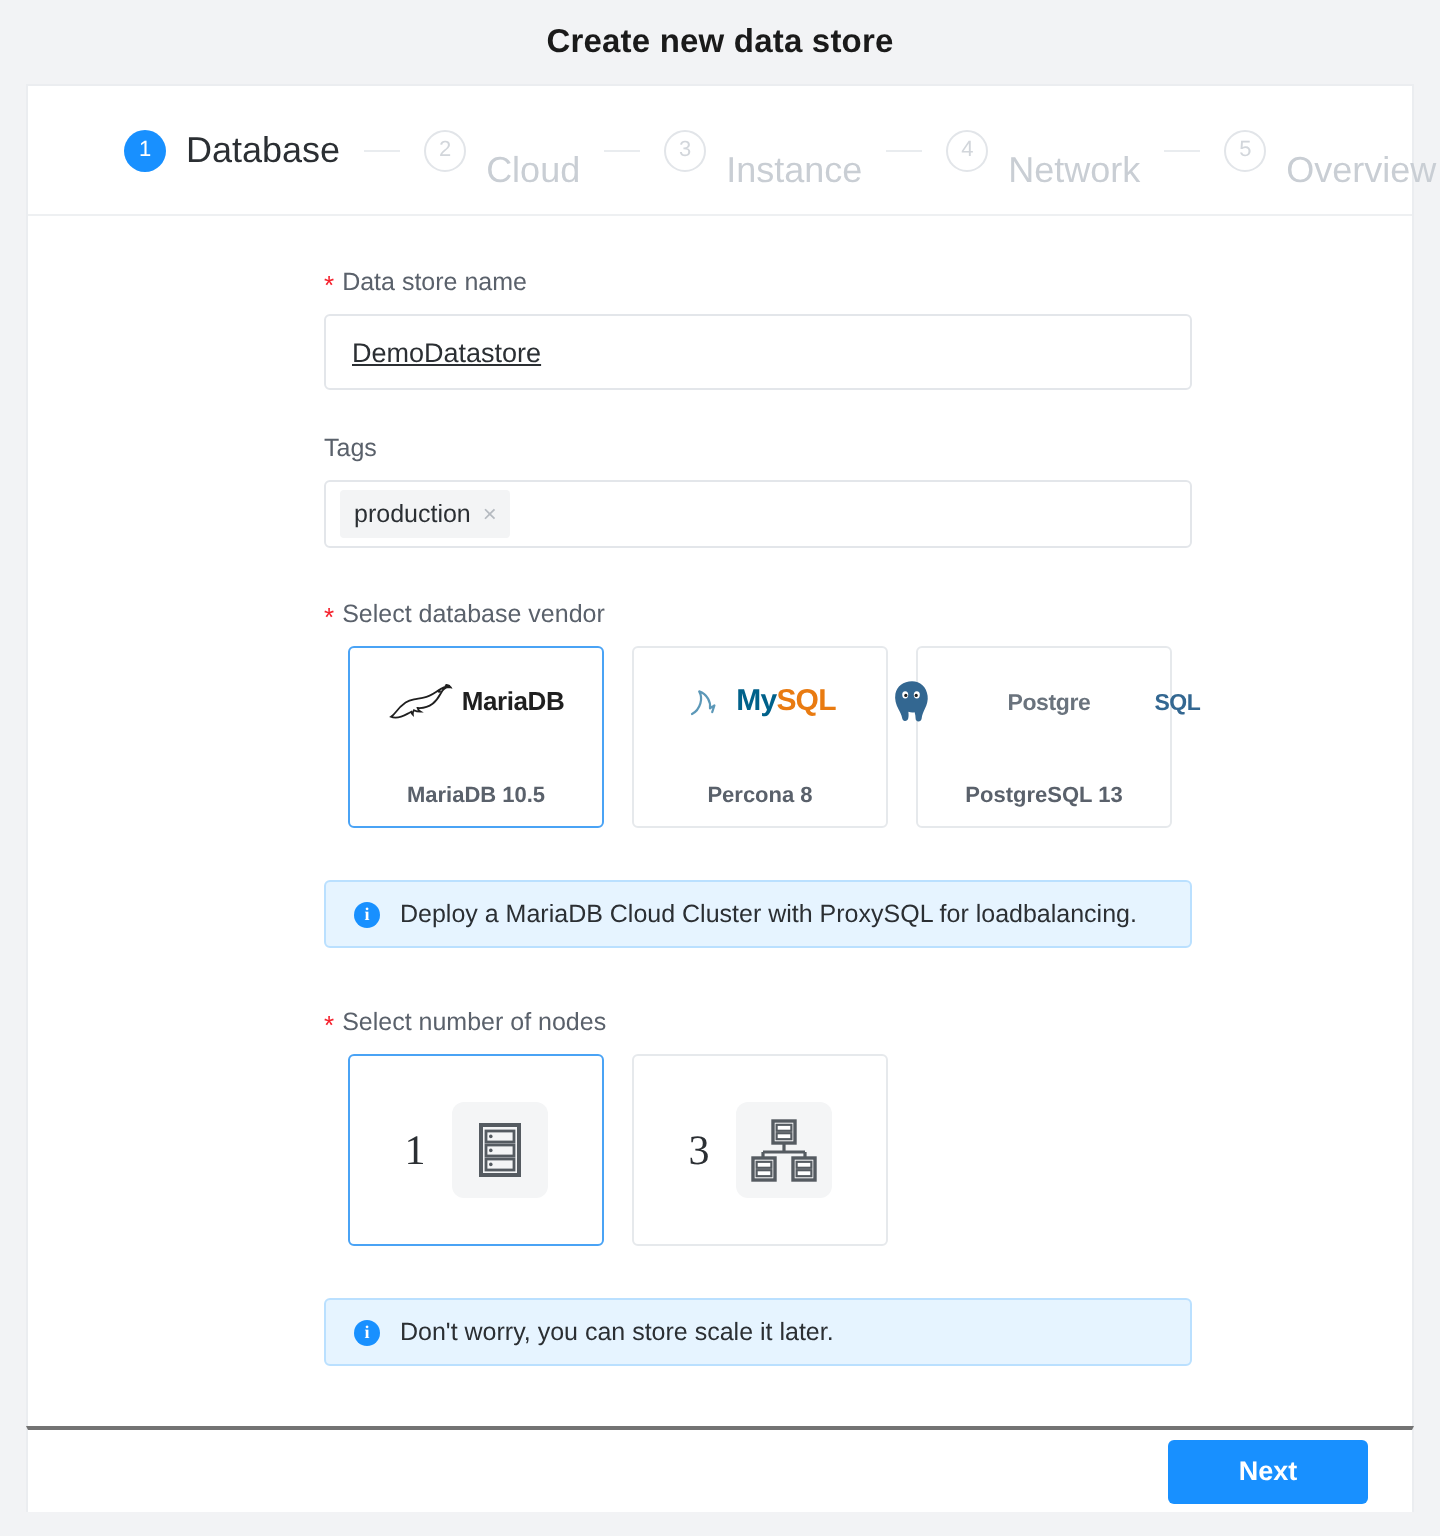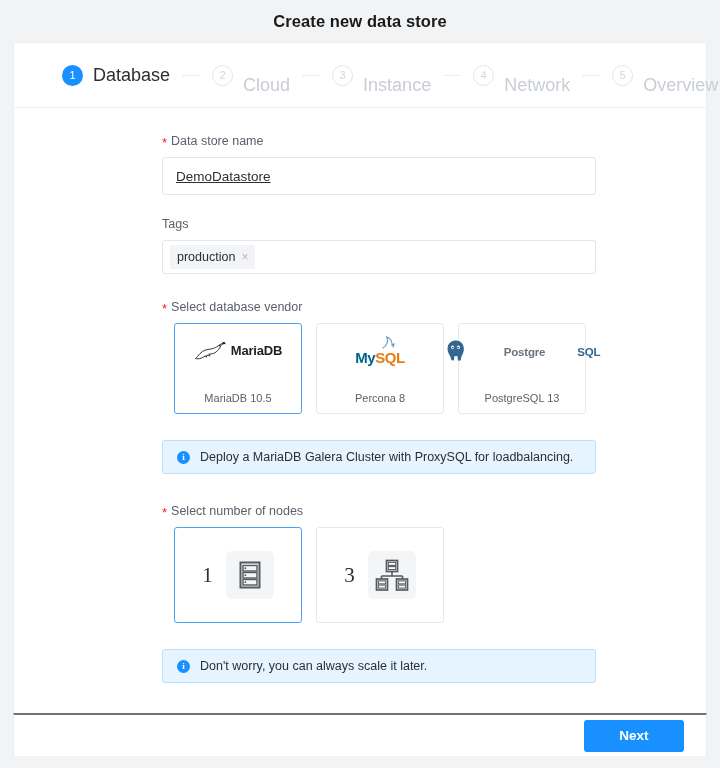--- a/index.html
+++ b/index.html
@@ -92,26 +92,26 @@
   .vendor-card {
     width: 128px; height: 91px;
     border: 1px solid #e6e9ec; border-radius: 3px;
     background: #fff;
     display: flex; flex-direction: column;
     align-items: center; justify-content: center;
     cursor: pointer;
   }
   .vendor-card.selected { border: 1px solid #4aa3f5; }
   .vendor-logo { height: 34px; display: flex; align-items: center; justify-content: center; }
-  .vendor-name { font-size: 11px; color: #5a616b; margin-top: 24px; }
+  .vendor-name { font-size: 11px; color: #5a616b; margin-top: 24px; font-weight: bold; }
 
   
   .logo-mariadb { display: flex; align-items: center; gap: 3px; }
   .mdb-text { font-size: 13px; font-weight: bold; color: #1f1f1f; letter-spacing: -.2px; }
-  .logo-mysql { display: flex; flex-direction: column; align-items: flex-end; line-height: 1; }
+  .logo-mysql { display: flex; flex-direction: row; align-items: flex-end; line-height: 1; }
   .mysql-word { font-size: 15px; font-weight: bold; letter-spacing: -.4px; }
   .mysql-my { color: #00618a; }
   .mysql-sql { color: #e97b11; }
   .logo-pg { display: flex; align-items: center; gap: 4px; }
   .pg-text { font-size: 11.5px; font-weight: bold; letter-spacing: -.2px; margin-left: 32px; }
   .pg-postgre { color: #6a737d; }
   .pg-sql { color: #336791; }
 
   
   .info-banner {
@@ -286,21 +286,21 @@
               </div>
             </div>
             <div class="vendor-name">PostgreSQL 13</div>
           </div>
 
         </div>
       </div>
 
       <div class="info-banner mt-26">
         <i class="info-icon">i</i>
-        <span class="info-text">Deploy a MariaDB Galera Cluster with ProxySQL for loadbalancing.</span>
+        <span class="info-text">Deploy a MariaDB Cloud Cluster with ProxySQL for loadbalancing.</span>
       </div>
 
       <div class="field mt-30">
         <div class="field-label">
           <span class="req-star">*</span>
           <span>Select number of nodes</span>
         </div>
 
         <div class="card-row">
 
@@ -335,21 +335,21 @@
                 <rect x="23.3" y="26.1" width="7.4" height="3" fill="none" stroke="#555b61" stroke-width="1.1"></rect>
               </svg>
             </span>
           </div>
 
         </div>
       </div>
 
       <div class="info-banner mt-26">
         <i class="info-icon">i</i>
-        <span class="info-text">Don't worry, you can always scale it later.</span>
+        <span class="info-text">Don't worry, you can store scale it later.</span>
       </div>
 
     </div>
   </div>
 
   <div class="footer">
     <button class="next-btn">Next</button>
   </div>
 
 </div>

